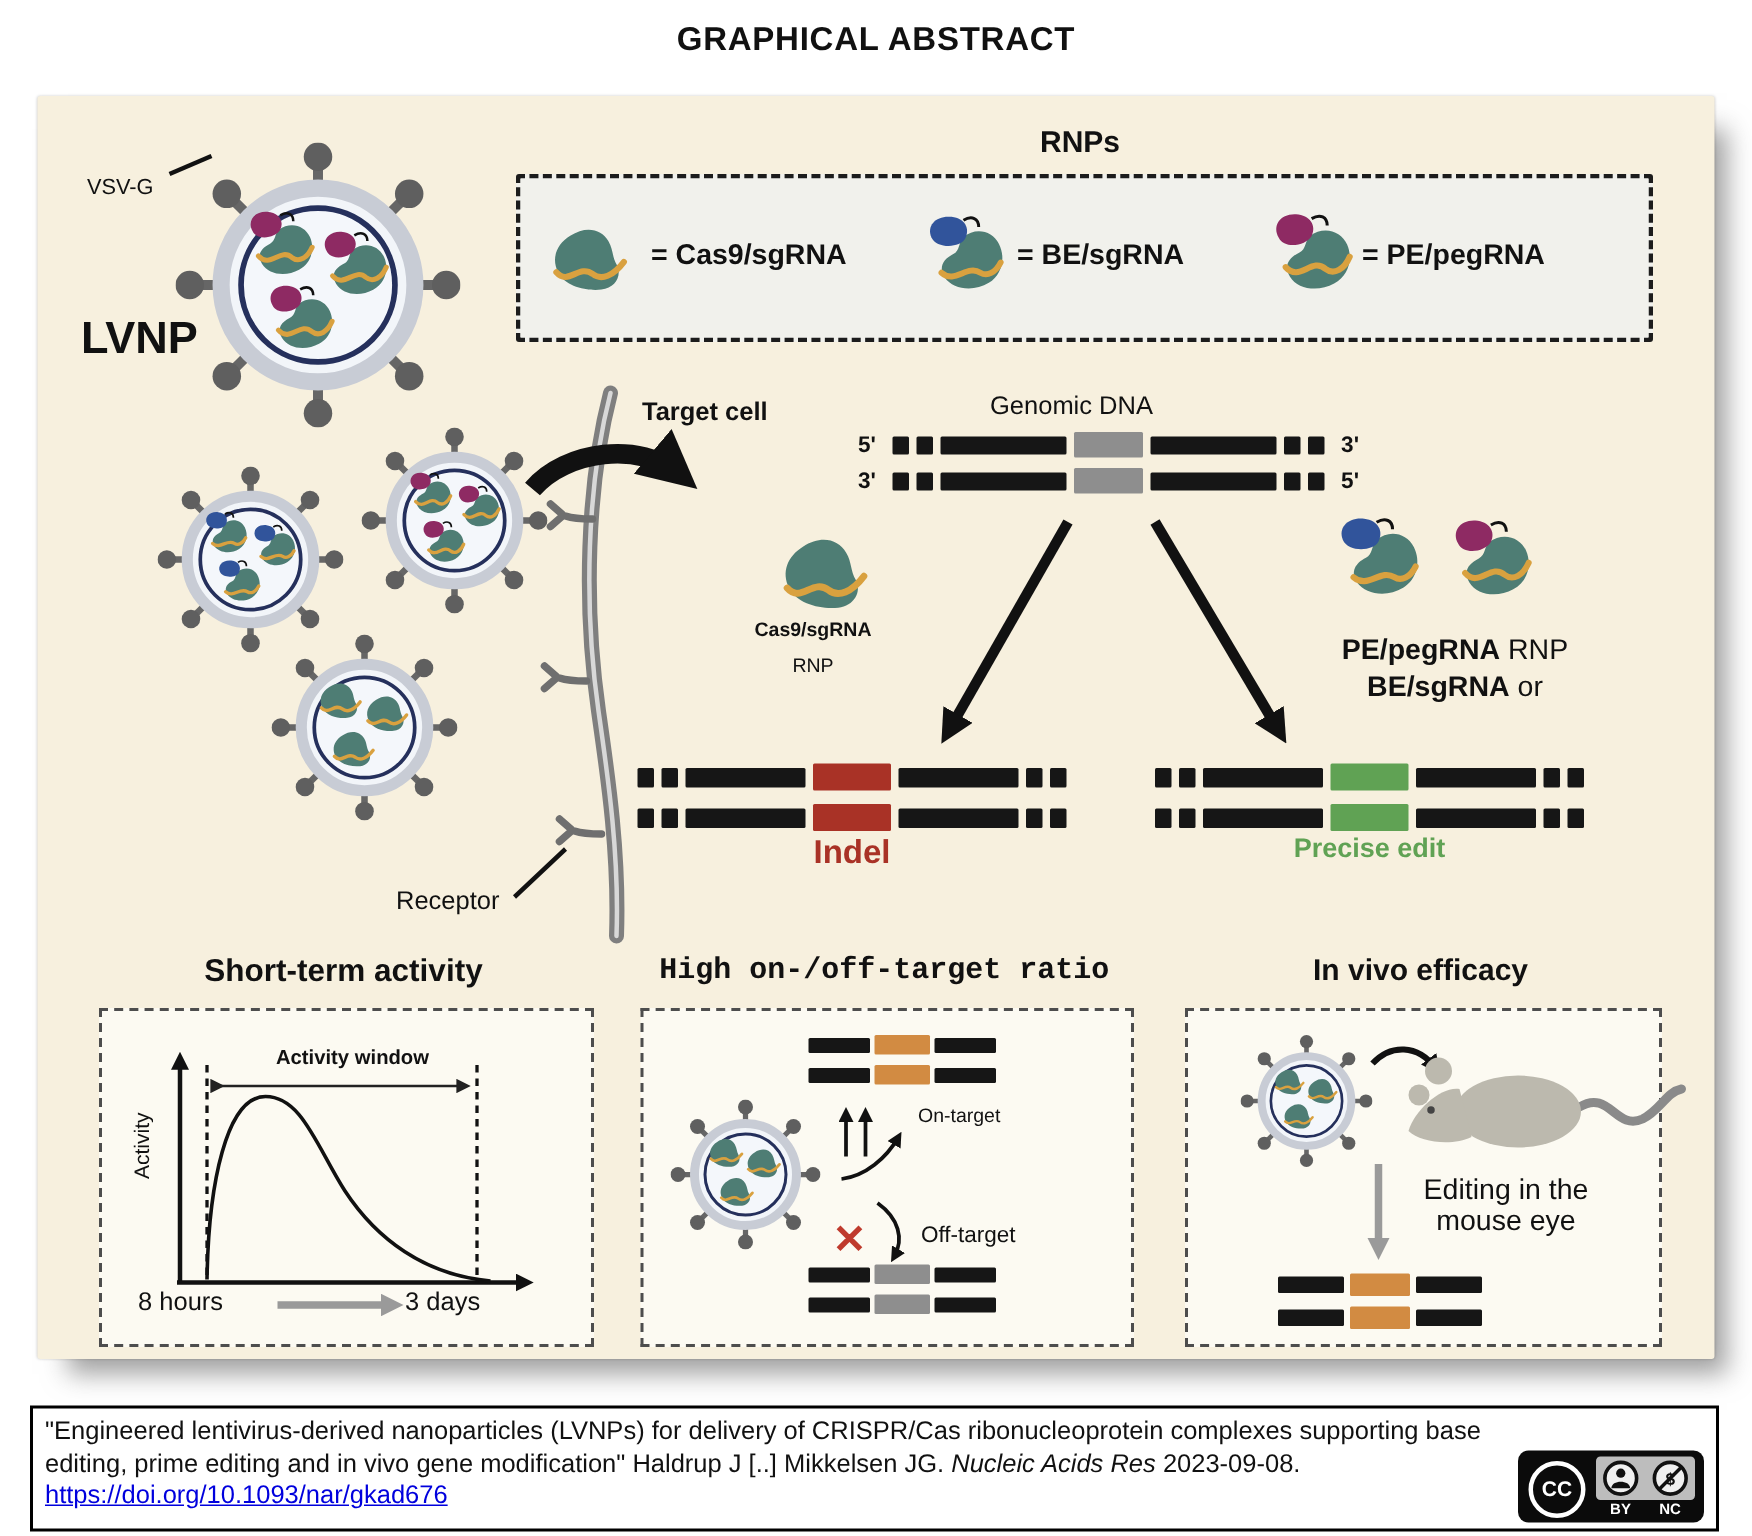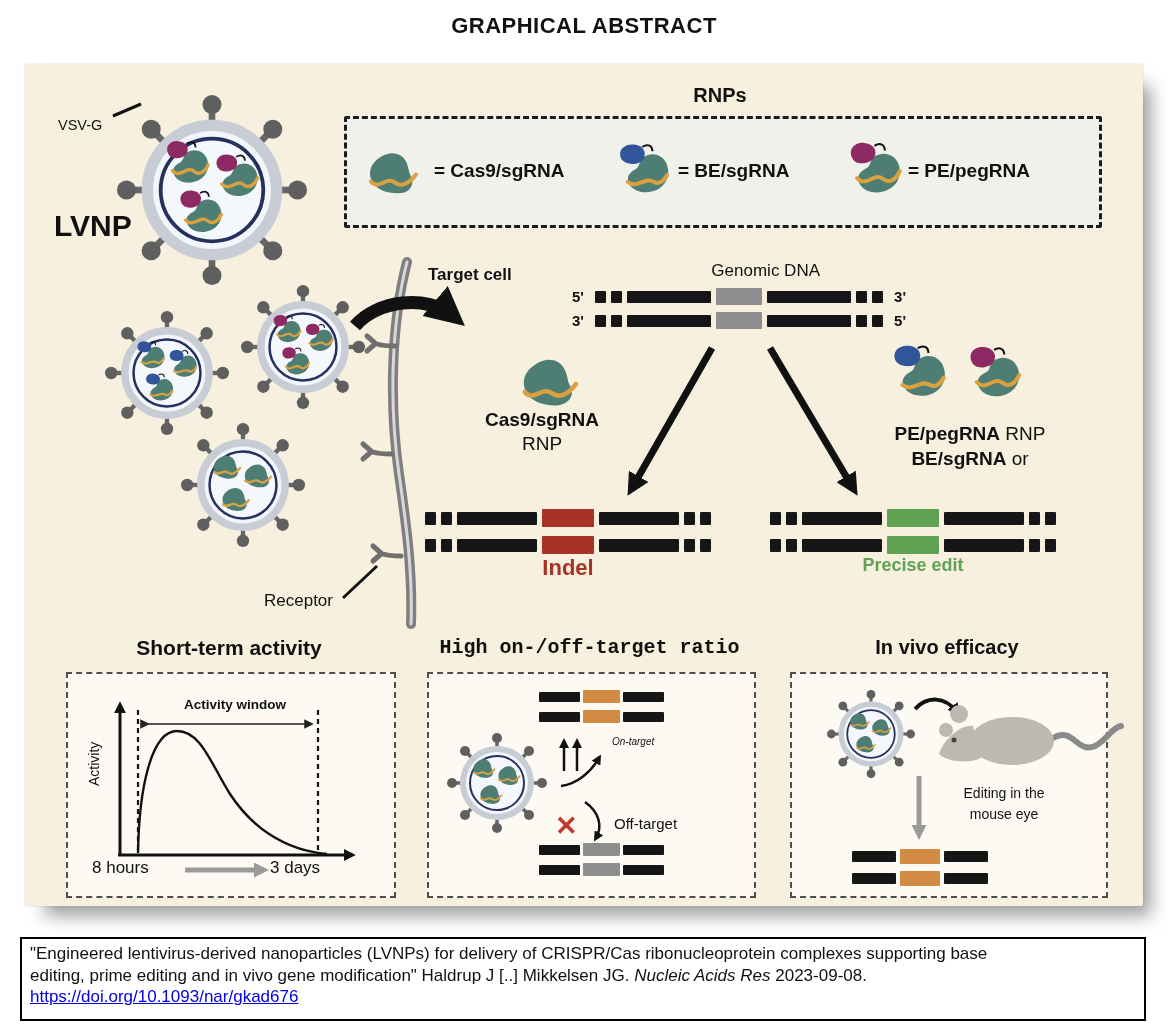--- a/index.html
+++ b/index.html
@@ -30,39 +30,39 @@
 
   
   .lbl{position:absolute;white-space:nowrap;}
   .ctr{text-align:center;white-space:normal;}
   #vsvg-label{left:58px;top:117px;font-size:14.5px;}
   #lvnp-label{left:54px;top:209px;font-size:30px;font-weight:bold;}
   #rnps-title{left:344px;width:752px;top:84px;text-align:center;font-size:20px;font-weight:bold;}
   .legend-label{font-size:19px;font-weight:bold;top:160px;}
   #legend-1{left:434px;} #legend-2{left:678px;} #legend-3{left:908px;}
   #target-cell{left:428px;top:265px;font-size:17px;font-weight:bold;}
-  #genomic-label{left:660px;width:160px;top:261px;text-align:right;font-size:17px;}
-  #cas9-rnp-label{left:468px;width:148px;top:408px;font-size:19px;line-height:24px;}
+  #genomic-label{left:660px;width:160px;top:261px;text-align:left;font-size:17px;}
+  #cas9-rnp-label{left:468px;width:148px;top:408px;font-size:13px;line-height:24px;}
   #bepe-label{left:872px;width:196px;top:421px;font-size:19px;line-height:25px;}
   #indel-label{left:425px;width:286px;top:555px;font-size:22px;font-weight:bold;color:var(--red-indel);}
   #precise-label{left:770px;width:286px;top:555px;font-size:18px;font-weight:bold;color:var(--green-precise);}
   #receptor-label{left:264px;top:591px;font-size:17px;}
   .panel-title{font-weight:bold;top:636px;}
   #title-short{left:66px;width:326px;font-size:21px;}
   #title-onoff{left:427px;width:325px;font-size:20px;}
   #title-invivo{left:790px;width:314px;font-size:20px;}
   #activity-window{left:160px;width:150px;top:697px;font-size:13.5px;text-align:center;font-weight:bold;}
   #activity-y{left:86px;top:726px;height:76px;font-size:14px;
     writing-mode:vertical-rl;transform:rotate(180deg);text-align:center;}
   #hours8{left:92px;top:858px;font-size:17px;}
   #days3{left:270px;top:858px;font-size:17px;}
-  #on-target{left:612px;top:736px;font-size:10px;font-style:italic;}
+  #on-target{left:612px;top:736px;font-size:13px;}
   #off-target{left:614px;top:815px;font-size:15px;text-align:center;}
   #red-x{left:555px;top:810px;font-size:27px;font-weight:bold;color:#bf3a2d;}
-  #editing-caption{left:920px;width:168px;top:783px;font-size:14px;line-height:21px;}
+  #editing-caption{left:920px;width:168px;top:783px;font-size:19px;line-height:21px;}
 
   
   .dna{position:absolute;display:flex;flex-direction:column;}
   .strand{display:flex;align-items:center;}
   .sq,.bar,.mid{background:var(--dna-black);border-radius:1px;flex:0 0 auto;}
   .dna-lg{gap:7px;}
   .dna-lg .strand{gap:5px;height:17px;}
   .dna-lg .sq{width:11px;height:12px;}
   .dna-lg .bar{width:84px;height:12px;}
   .dna-lg .mid{width:46px;height:17px;background:var(--dna-gray);}
@@ -403,13 +403,32 @@
   <div>Editing in the</div>
   <div>mouse eye</div>
 </div>
 
 <div class="abs" id="footer-box">
   <div id="footer-text">
     <span>"Engineered lentivirus-derived nanoparticles (LVNPs) for delivery of CRISPR/Cas ribonucleoprotein complexes supporting base</span><br>
     <span>editing, prime editing and in vivo gene modification" Haldrup J [..] Mikkelsen JG. </span><i>Nucleic Acids Res</i><span> 2023-09-08.</span><br>
     <a id="doi-link">https://doi.org/10.1093/nar/gkad676</a>
   </div>
+  <div id="cc-badge">
+    <div id="cc-circle">CC</div>
+    <div id="cc-silver">
+      <svg width="25" height="25" viewBox="0 0 26 26">
+        <circle cx="13" cy="13" r="11" fill="#f0f0f0" stroke="#111" stroke-width="2.5"></circle>
+        <circle cx="13" cy="9.5" r="3.2" fill="#111"></circle>
+        <path d="M6.5 20 C6.5 14 19.5 14 19.5 20 Z" fill="#111"></path>
+      </svg>
+      <svg width="25" height="25" viewBox="0 0 26 26">
+        <circle cx="13" cy="13" r="11" fill="#f0f0f0" stroke="#111" stroke-width="2.5"></circle>
+        <text x="13" y="17.5" font-size="12" font-weight="bold" text-anchor="middle" fill="#111" font-family="Liberation Sans, sans-serif">$</text>
+        <line x1="5" y1="21" x2="21" y2="5" stroke="#111" stroke-width="2.4"></line>
+      </svg>
+    </div>
+    <div id="cc-bynel">
+      <span>BY</span>
+        <span>NC</span>
+    </div>
+  </div>
 </div>
 
 </body></html>

